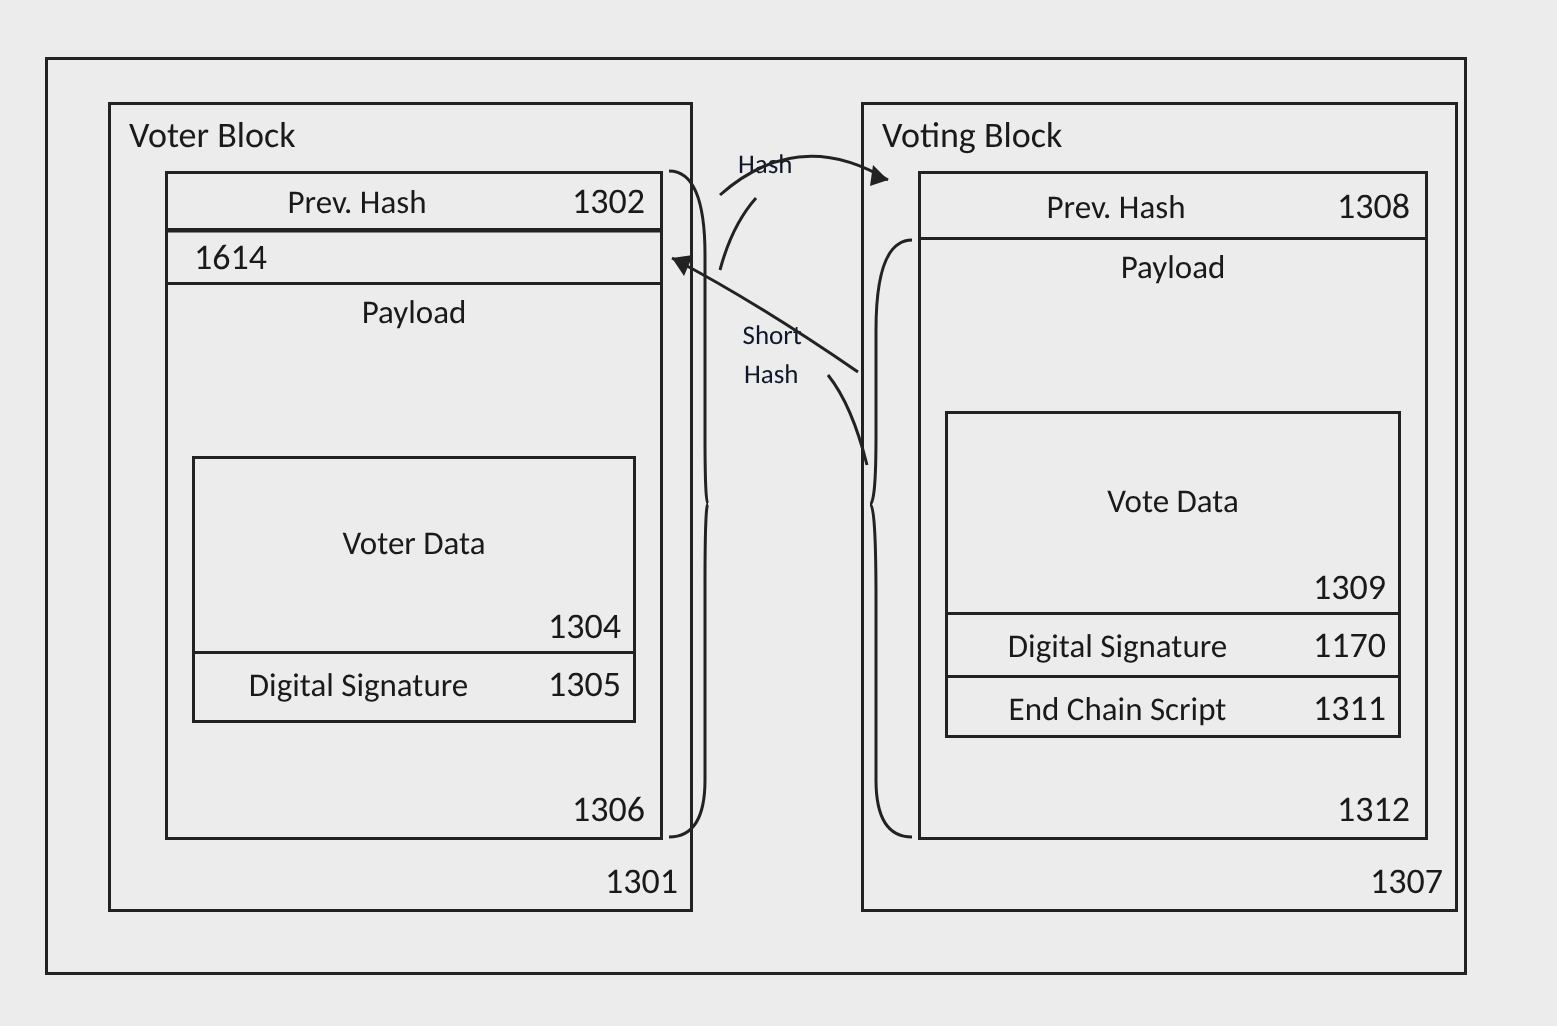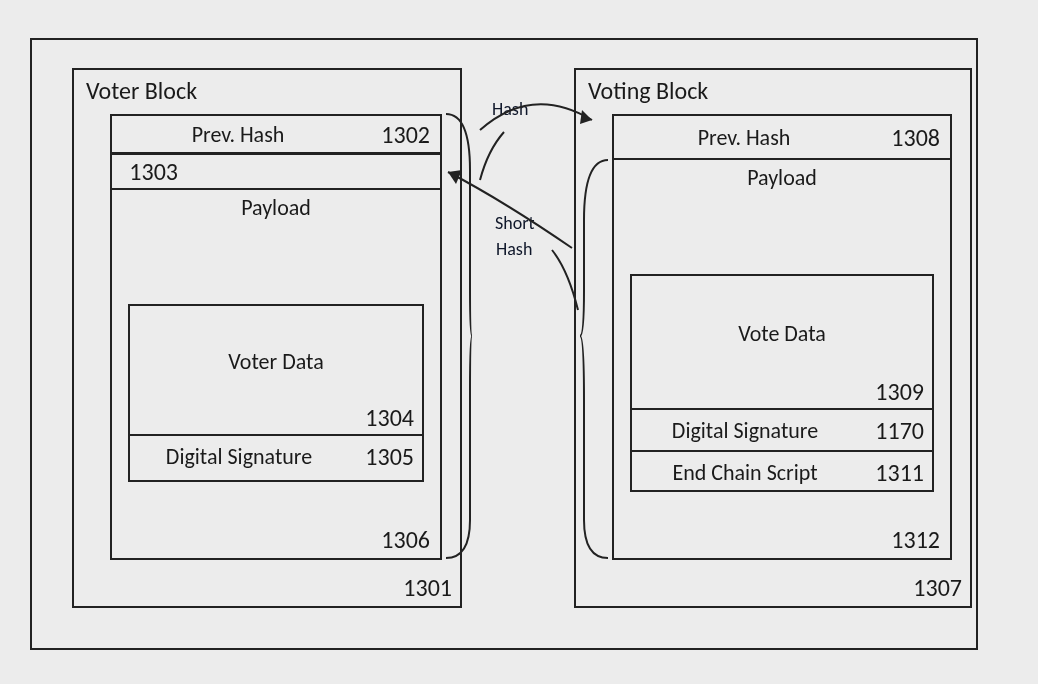--- a/index.html
+++ b/index.html
@@ -121,21 +121,21 @@
   <div class="block voter-block">
     <div class="block-title">Voter Block</div>
     <div class="block-refnum">1301</div>
 
     <div class="inner voter-inner">
       <div class="row">
         <span class="label">Prev. Hash</span>
         <span class="num">1302</span>
       </div>
       <div class="row row-thick-top">
-        <span class="num">1303</span>
+        <span class="num">1614</span>
       </div>
       <div class="payload-label">Payload</div>
 
       <div class="data-box voter-data-box">
         <div class="data-main voter-data-main">
           <span>Voter Data</span>
           <span class="num">1304</span>
         </div>
         <div class="data-row">
           <span class="label">Digital Signature</span>

